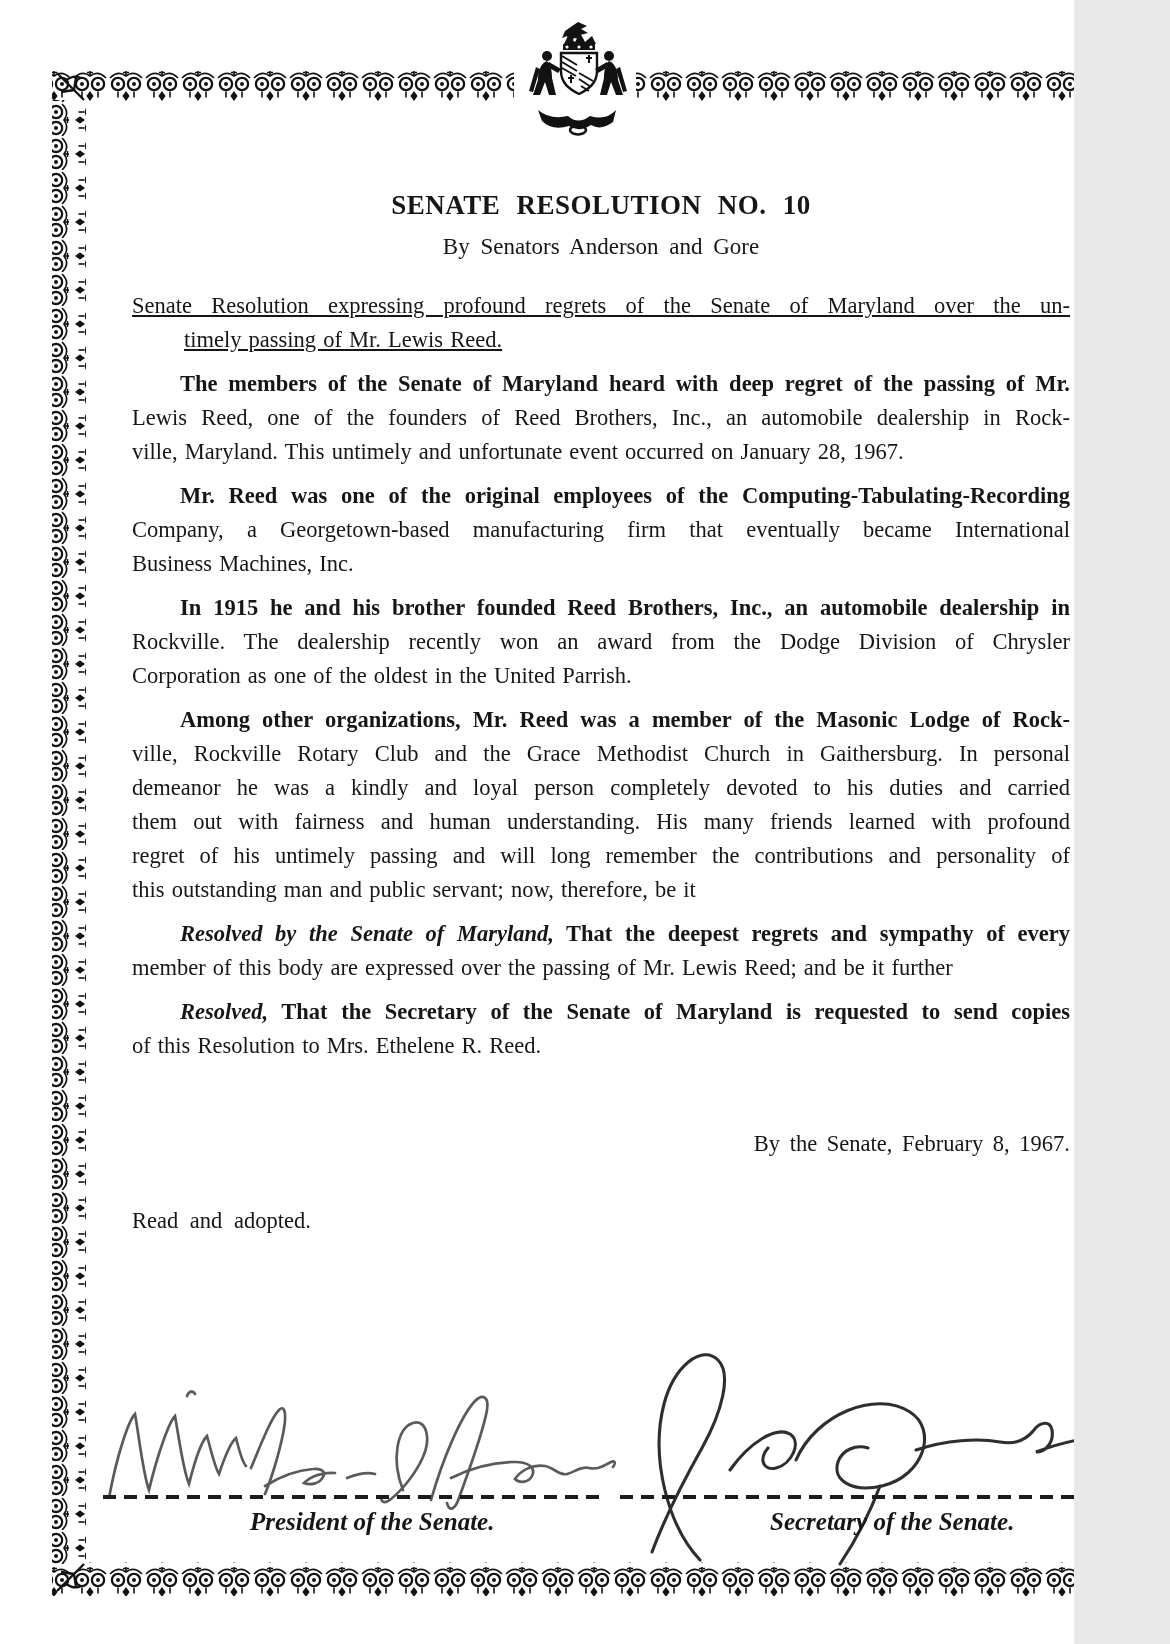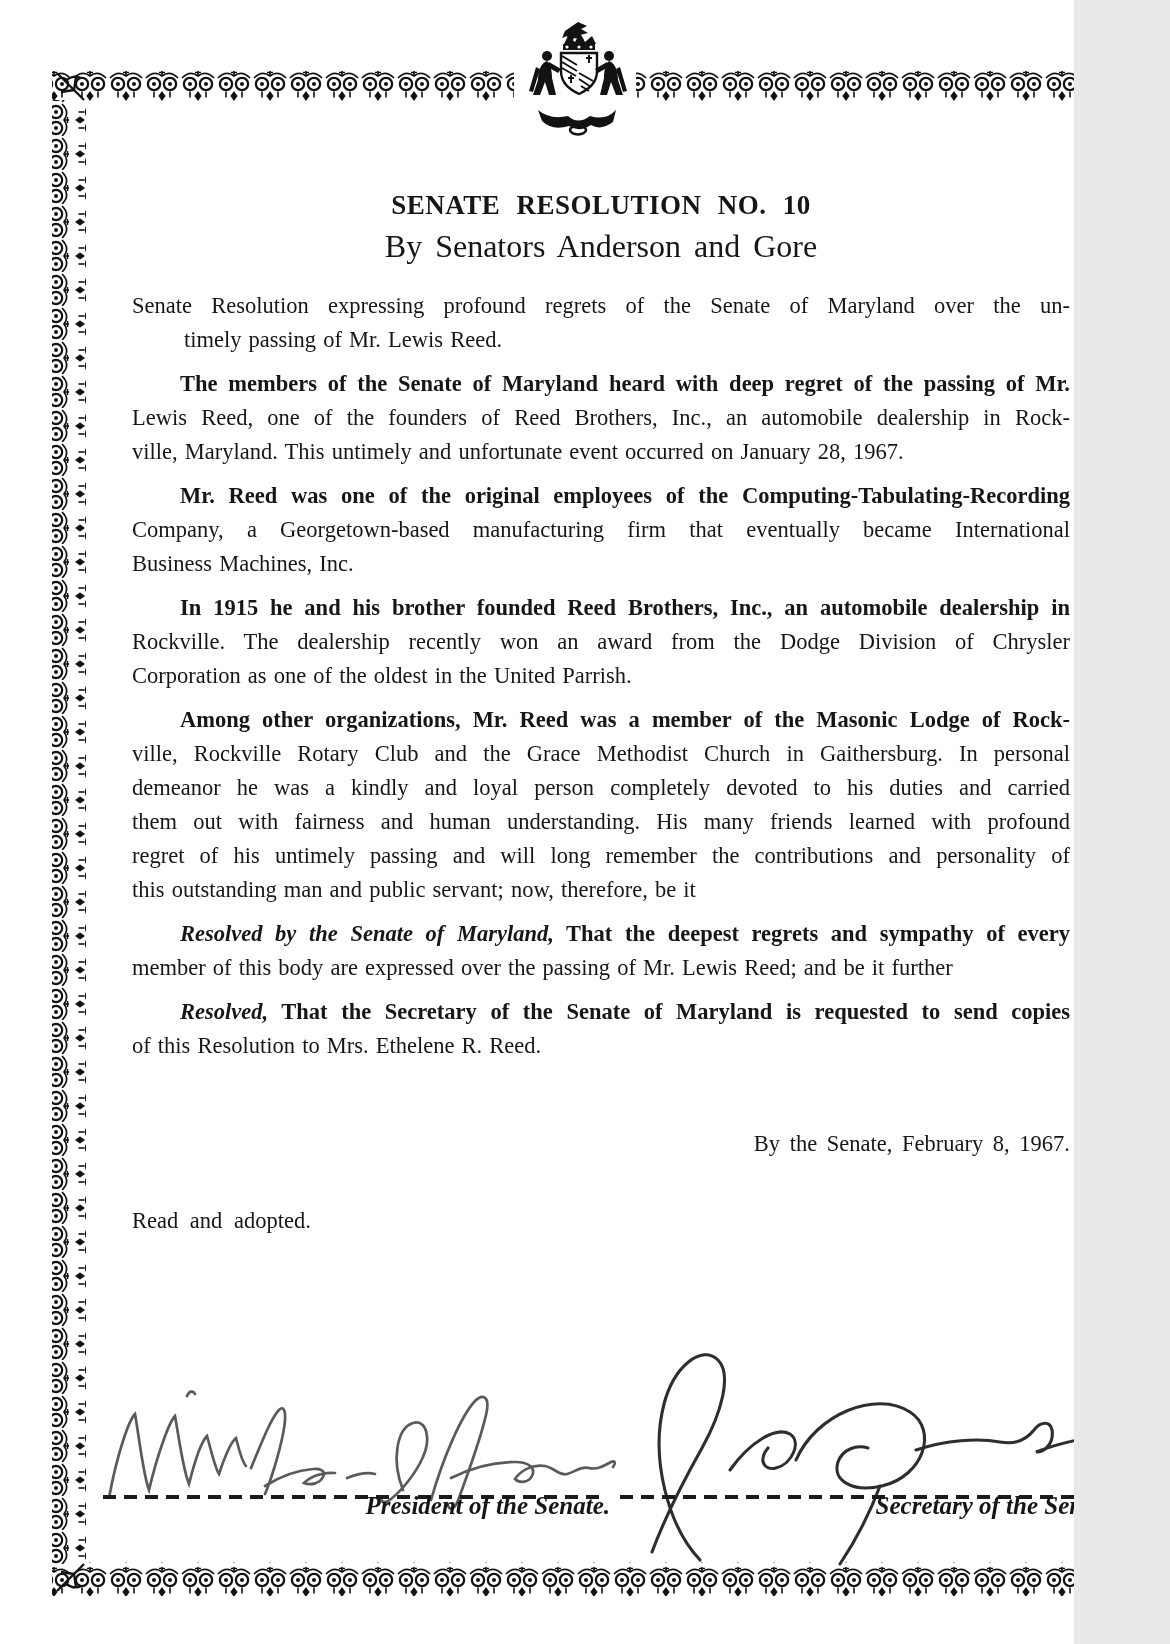--- a/index.html
+++ b/index.html
@@ -15,44 +15,44 @@
 
   .content {
     position:absolute; left:132px; top:188px; width:938px;
     font-size:22.5px; line-height:34px; word-spacing:1.5px;
   }
   .doc-title {
     text-align:center; font-size:27px; font-weight:bold;
     letter-spacing:.5px; word-spacing:9px; line-height:34px;
   }
   .doc-byline {
-    text-align:center; font-size:32px; word-spacing:5px;
+    text-align:center; font-size:23px; word-spacing:5px;
     margin-top:9px; line-height:31px;
   }
   .para { margin-top:10px; }
-  .preamble { margin-top:27px; }
+  .preamble { margin-top:27px;text-decoration:underline; }
   .jline { text-align:justify; text-align-last:justify; }
   .jline.last { text-align-last:left; }
   .indent { text-indent:48px;font-weight:bold; }
   .hang { padding-left:52px; }
   .lead { font-style:italic; }
   .line-right { text-align:right; word-spacing:4px; }
   .enactment { margin-top:64px; }
   .adoption  { margin-top:43px; word-spacing:6px; }
   .order     { margin-top:44px; }
 
   .sig-row { position:absolute; left:0; top:1330px; width:1170px; height:250px; }
   .sig-line {
     position:absolute; top:165px; height:3.5px;
     background:repeating-linear-gradient(90deg,#1b1b1b 0 13px,transparent 13px 21px);
   }
   .sig-line.left  { left:103px; width:498px; }
   .sig-line.right { left:620px; width:490px; }
   .sig-caption {
-    position:absolute; top:160px; text-align:right;
+    position:absolute; top:176px; text-align:left;
     font-style:italic; font-weight:bold; font-size:25px; line-height:32px;
   }
   .sig-caption.left  { left:250px; width:360px; }
   .sig-caption.right { left:770px; width:350px; }
   .sig-svg { position:absolute; }
   .sig-svg.left  { left:95px;  top:8px;  }
   .sig-svg.right { left:580px; top:-2px; }
 </style>
 </head>
 <body>

